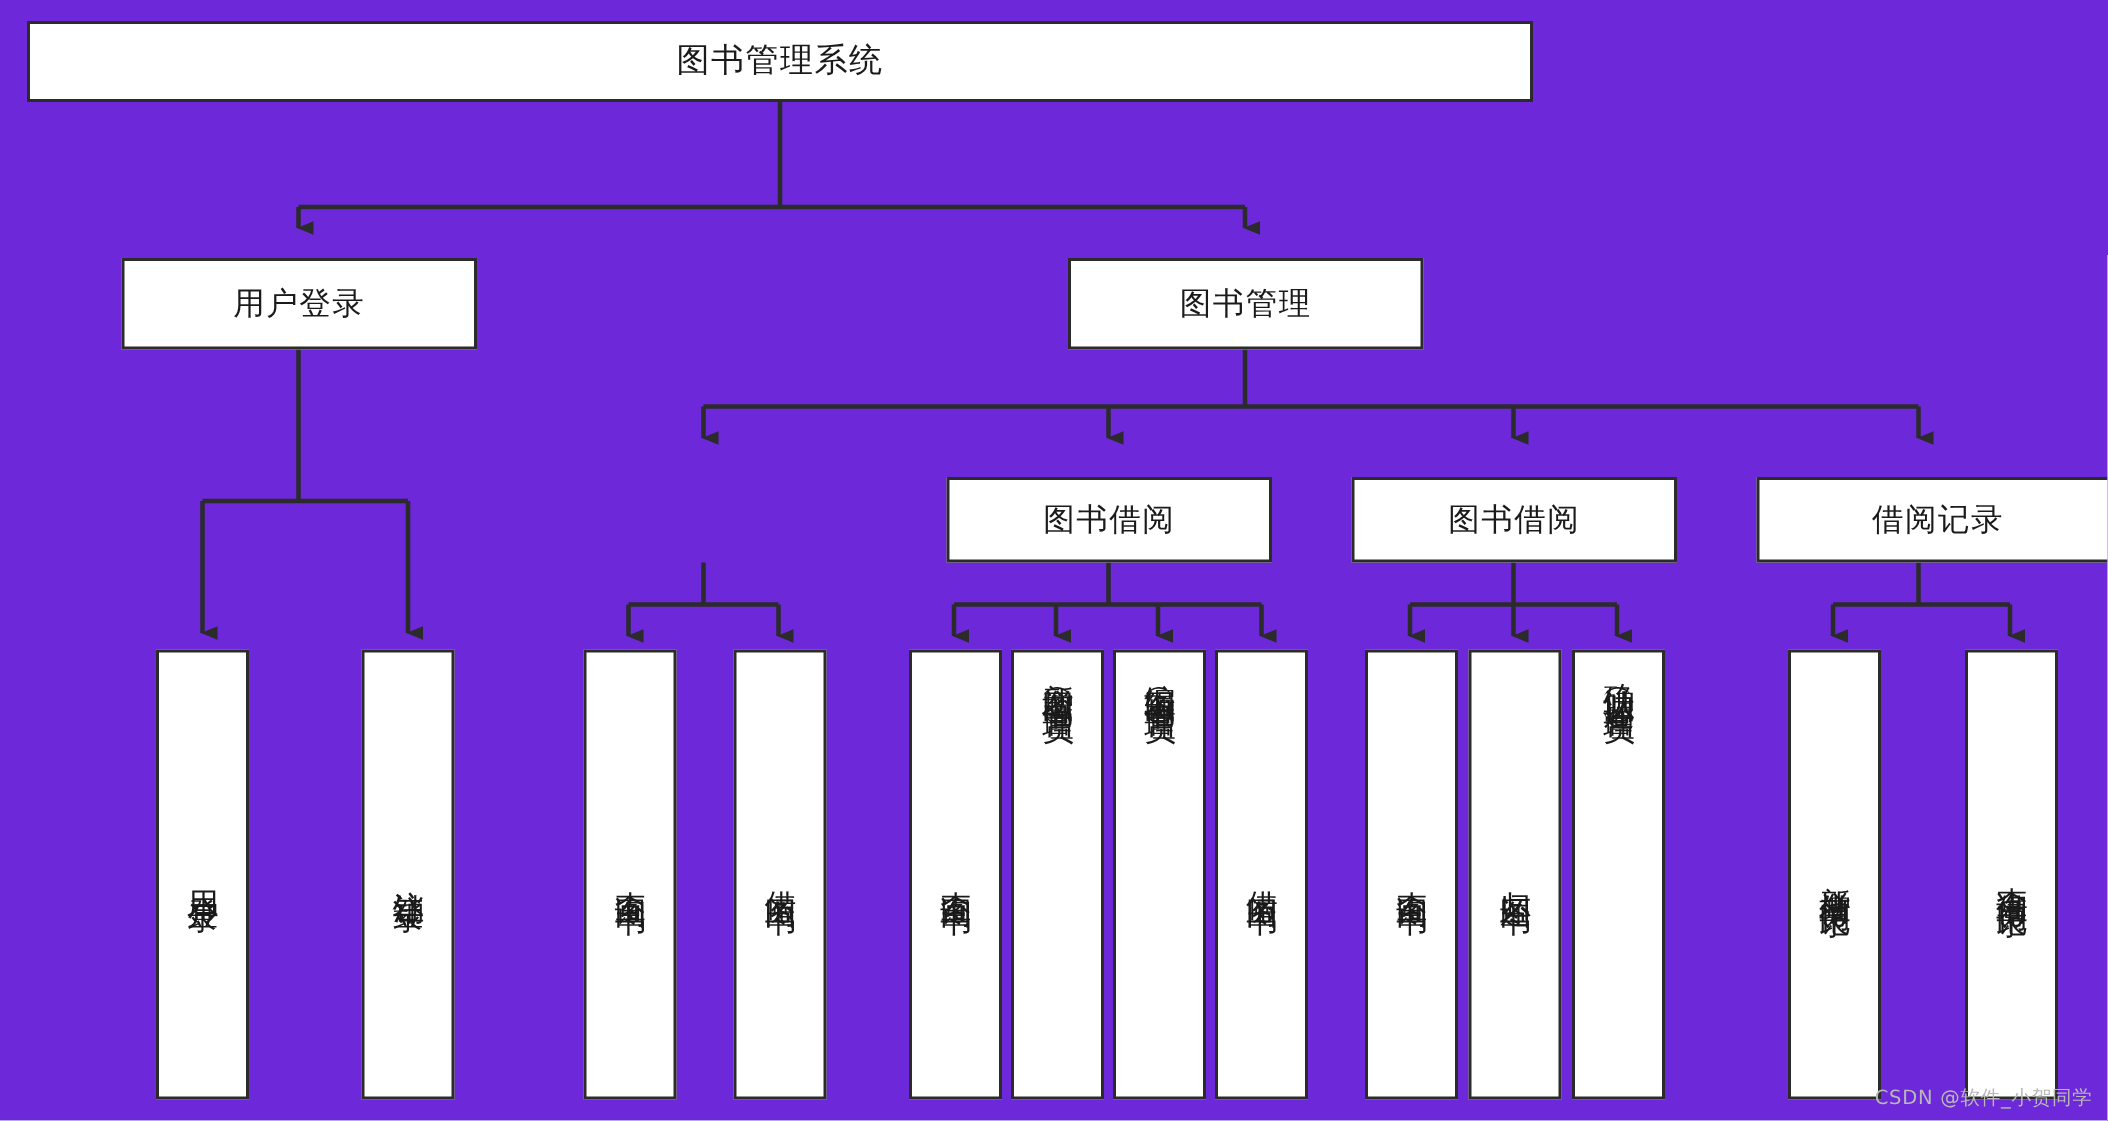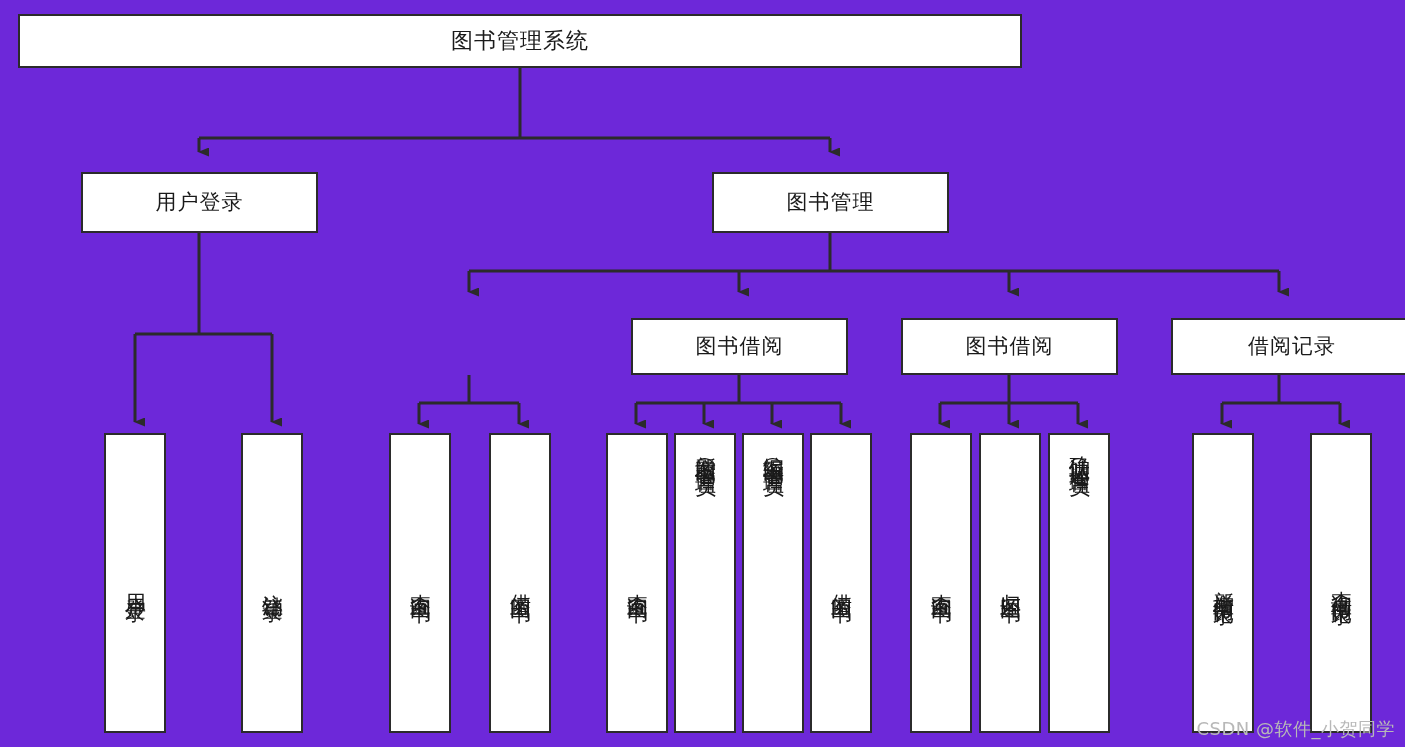--- a/index.html
+++ b/index.html
@@ -58,21 +58,21 @@
     display: block;
   }
   .node-v.top-align {
     align-items: flex-start;
     padding-top: 4px;
   }
   #watermark {
     position: absolute;
     right: 10px;
     bottom: 6px;
-    font-size: 18px;
+    font-size: 13px;
     color: #b8b8b8;
     letter-spacing: 0.5px;
     white-space: nowrap;
     user-select: none;
   }
 </style>
 </head>
 <body>
 
 <div id="diagram-root">

